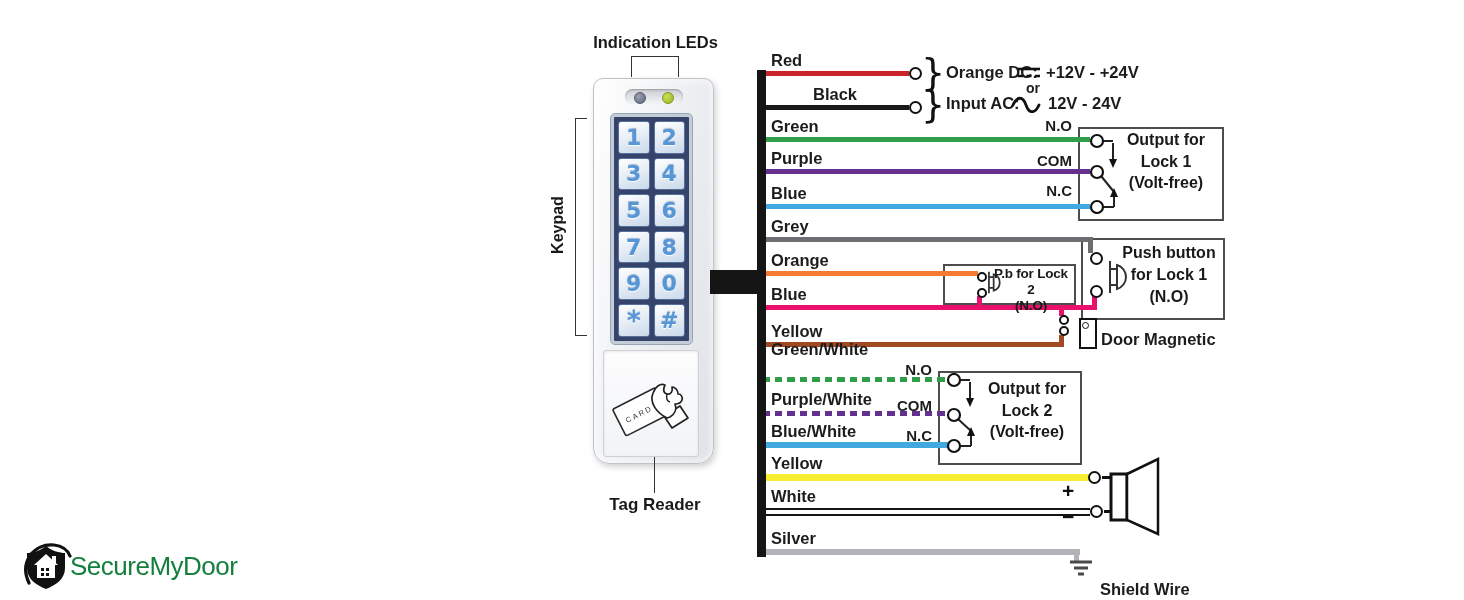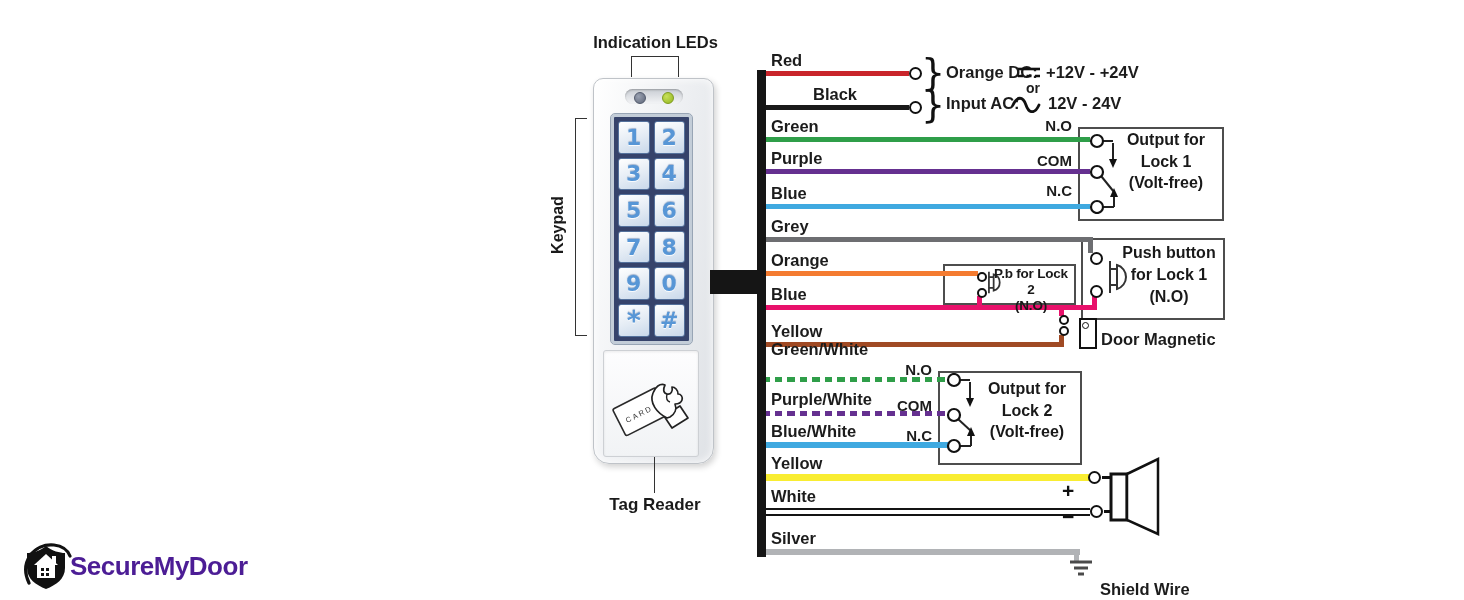--- a/index.html
+++ b/index.html
@@ -56,22 +56,22 @@
   .bracket-left{position:absolute;left:575px;top:118px;width:11px;height:216px;
                 border-left:1.5px solid #333;border-top:1.5px solid #333;border-bottom:1.5px solid #333}
   .pointer-line{position:absolute;left:654px;top:429px;height:64px;border-left:1.5px solid #333}
   .rot{transform:rotate(-90deg)}
 
   .bus{position:absolute;left:757px;top:70px;width:9px;height:487px;background:#151515;z-index:3}
   .connector{position:absolute;left:710px;top:270px;width:49px;height:24px;background:#151515;z-index:3}
   .lead{position:absolute;height:2.5px;background:#111;z-index:2}
 
   
-  .logo-text{position:absolute;left:70px;top:551px;font-size:26px;font-weight:700;
-             letter-spacing:-0.5px;color:#4c1d95}
+  .logo-text{position:absolute;left:70px;top:551px;font-size:26px;font-weight:400;
+             letter-spacing:-0.5px;color:#15803d}
 </style>
 </head>
 <body>
 
 <div class="page">
 
 
   <svg class="abs" style="left:22px;top:540px;z-index:5" width="50" height="52" viewBox="0 0 50 52">
     <path d="M7 43 C -3 22 12 3 32 5 C 41 6 46 11 48 16" fill="none" stroke="#111" stroke-width="3.2" stroke-linecap="round"></path>
     <path d="M24 6 C30 11 38 13 43 13 L43 28 C43 39 34 45 24 49 C14 45 5 39 5 28 L5 13 C10 13 18 11 24 6 Z" fill="#111"></path>

